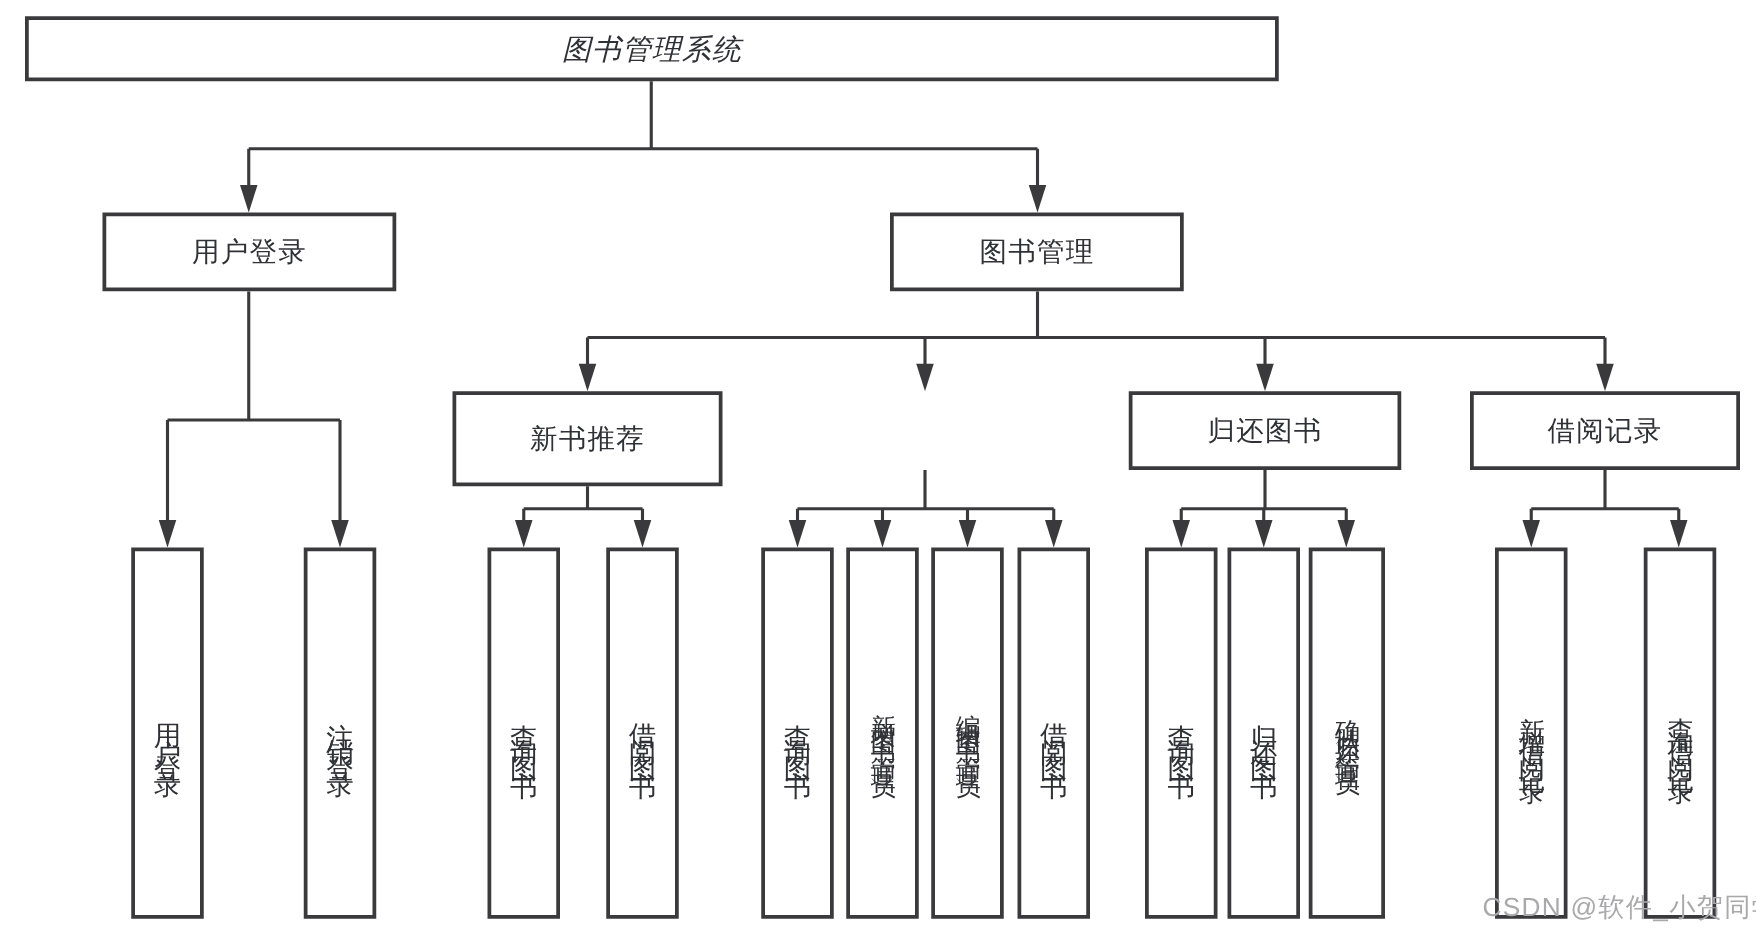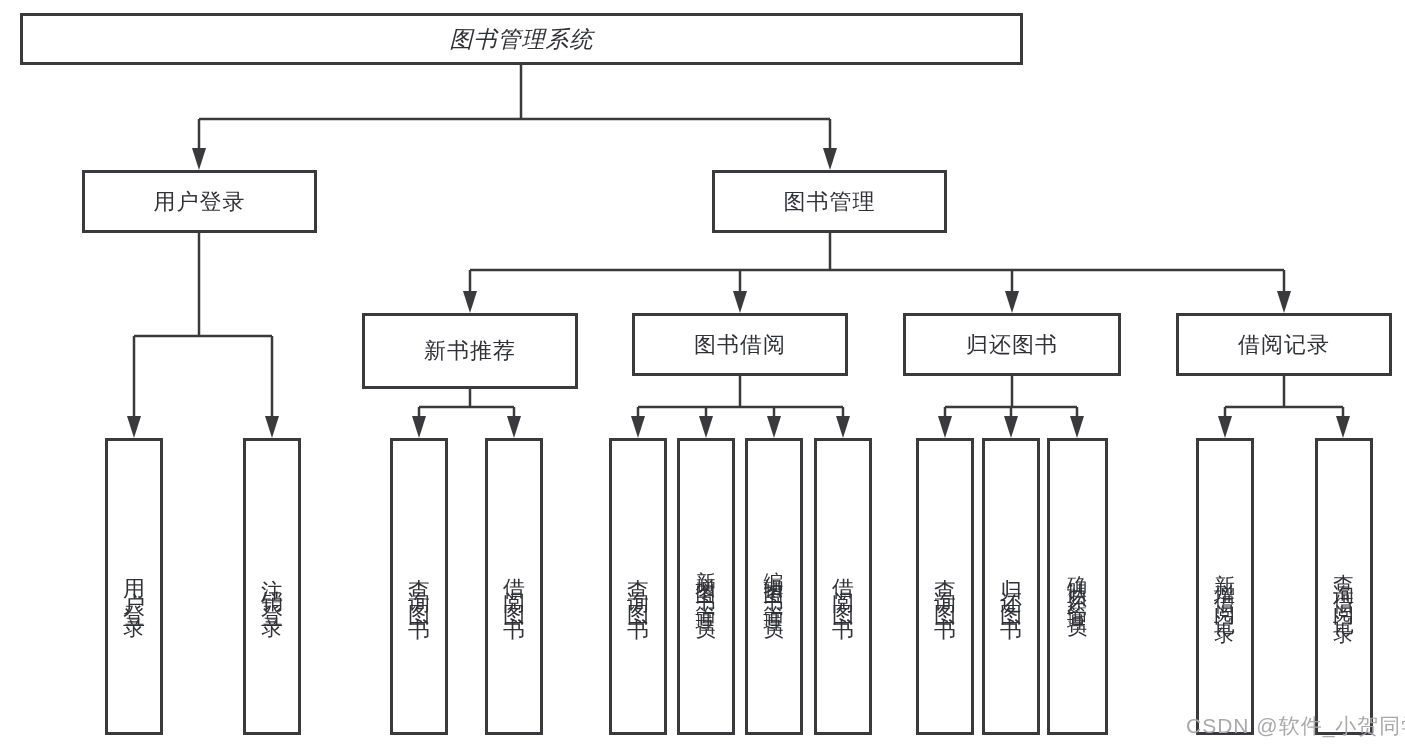--- a/index.html
+++ b/index.html
@@ -114,23 +114,20 @@
   <div class="box" style="left:82px;top:170px;width:235px;height:63px">
     <span>用户登录</span>
   </div>
   <div class="box" style="left:712px;top:170px;width:235px;height:63px">
     <span>图书管理</span>
   </div>
 
   <div class="box" style="left:362px;top:313px;width:216px;height:76px">
     <span>新书推荐</span>
   </div>
-  <div class="box" style="left:632px;top:313px;width:216px;height:63px">
-    <span>图书借阅</span>
-  </div>
   <div class="box" style="left:903px;top:313px;width:218px;height:63px">
     <span>归还图书</span>
   </div>
   <div class="box" style="left:1176px;top:313px;width:216px;height:63px">
     <span>借阅记录</span>
   </div>
 
   <div class="vbox v4" style="left:105px;top:438px;width:58px;height:297px">
     <span>用户登录</span>
   </div>

